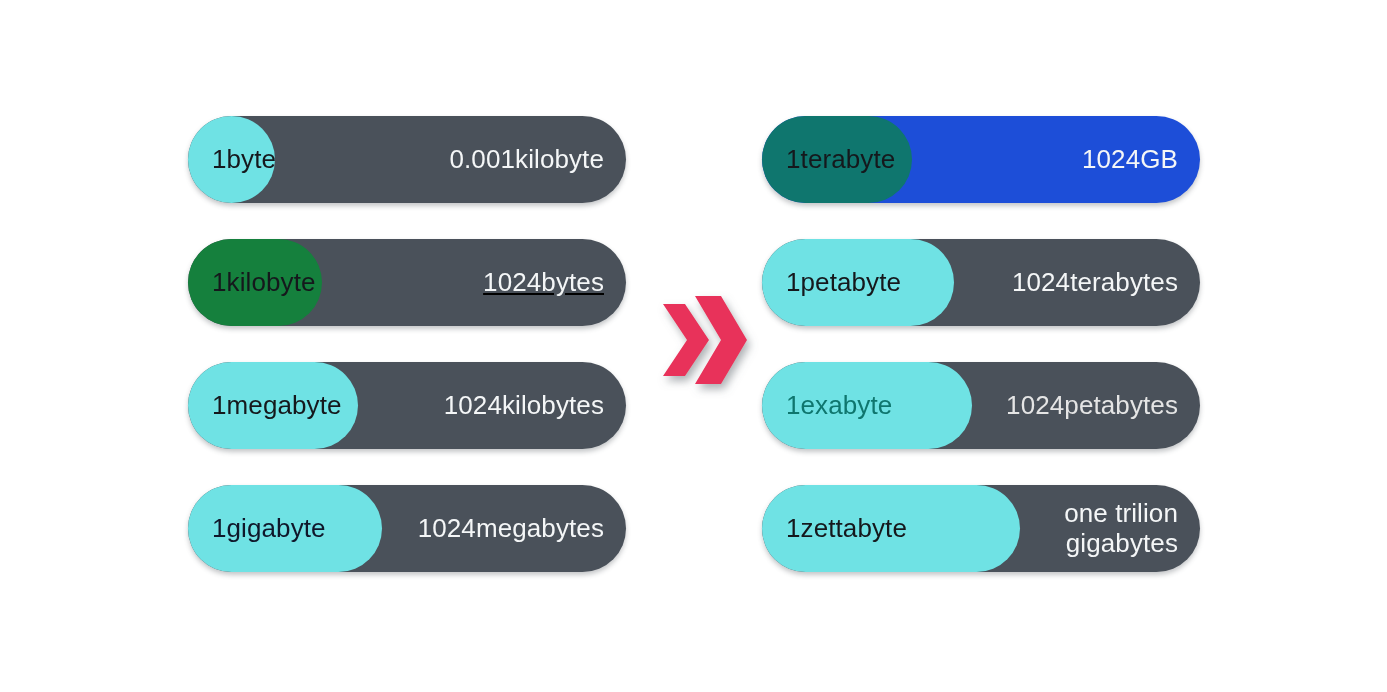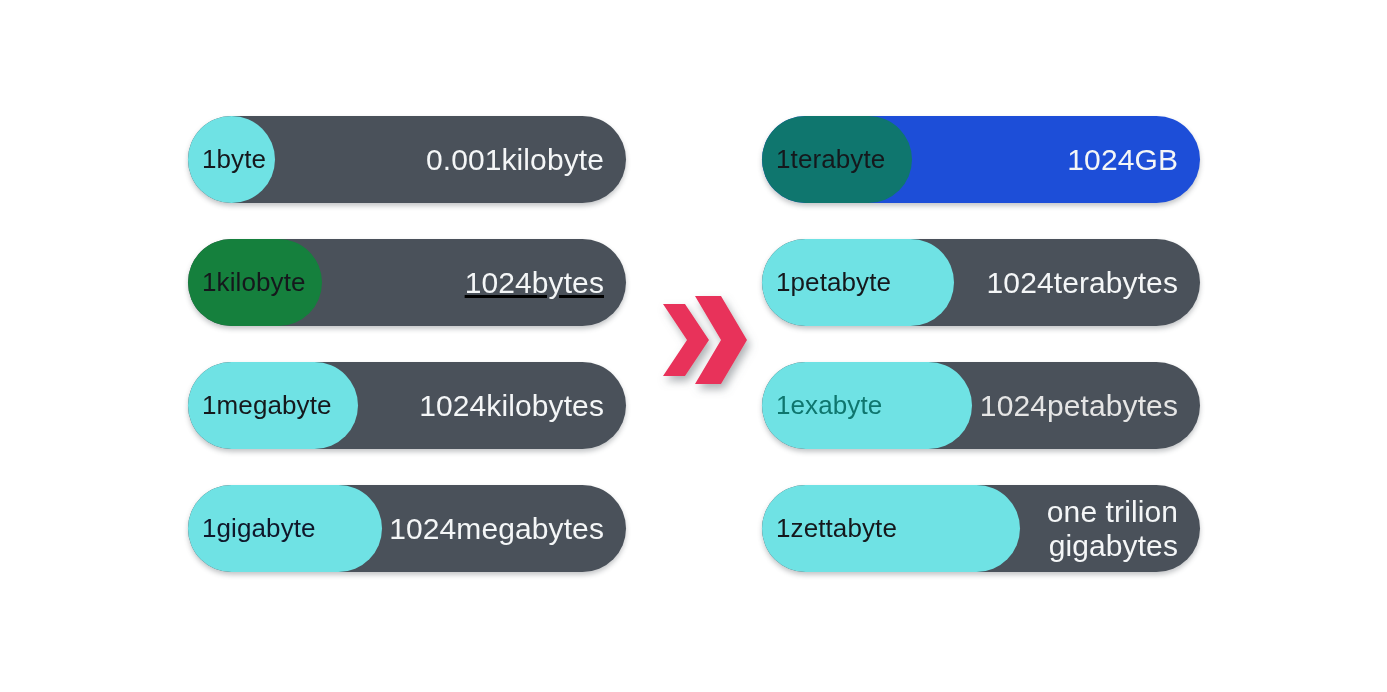--- a/index.html
+++ b/index.html
@@ -50,21 +50,21 @@
     display: flex;
     align-items: center;
     justify-content: flex-end;
     box-sizing: border-box;
   }
 
   .value {
     position: relative;
     z-index: 3;
     color: #f4f6f7;
-    font-size: 30px;
+    font-size: 26px;
     font-weight: 400;
     line-height: 1.12;
     letter-spacing: 0.1px;
     text-align: right;
     padding-right: 22px;
     white-space: pre-line;
   }
 
   .pill {
     position: absolute;
@@ -77,21 +77,21 @@
     display: flex;
     align-items: center;
     box-sizing: border-box;
   }
 
   .unit {
     color: #15181c;
     font-size: 26px;
     font-weight: 400;
     letter-spacing: 0.1px;
-    padding-left: 14px;
+    padding-left: 24px;
     white-space: nowrap;
   }
 
   
   .chevrons {
     position: absolute;
     left: 655px;
     top: 288px;
     width: 96px;
     height: 104px;

